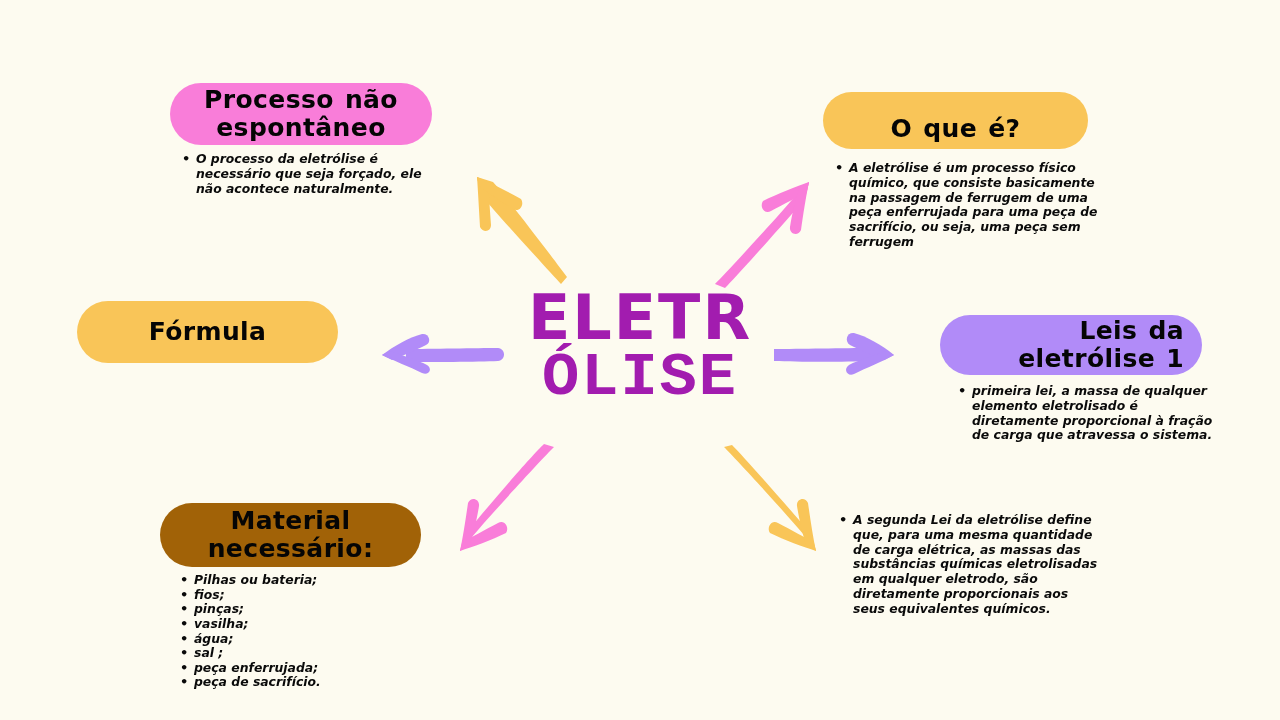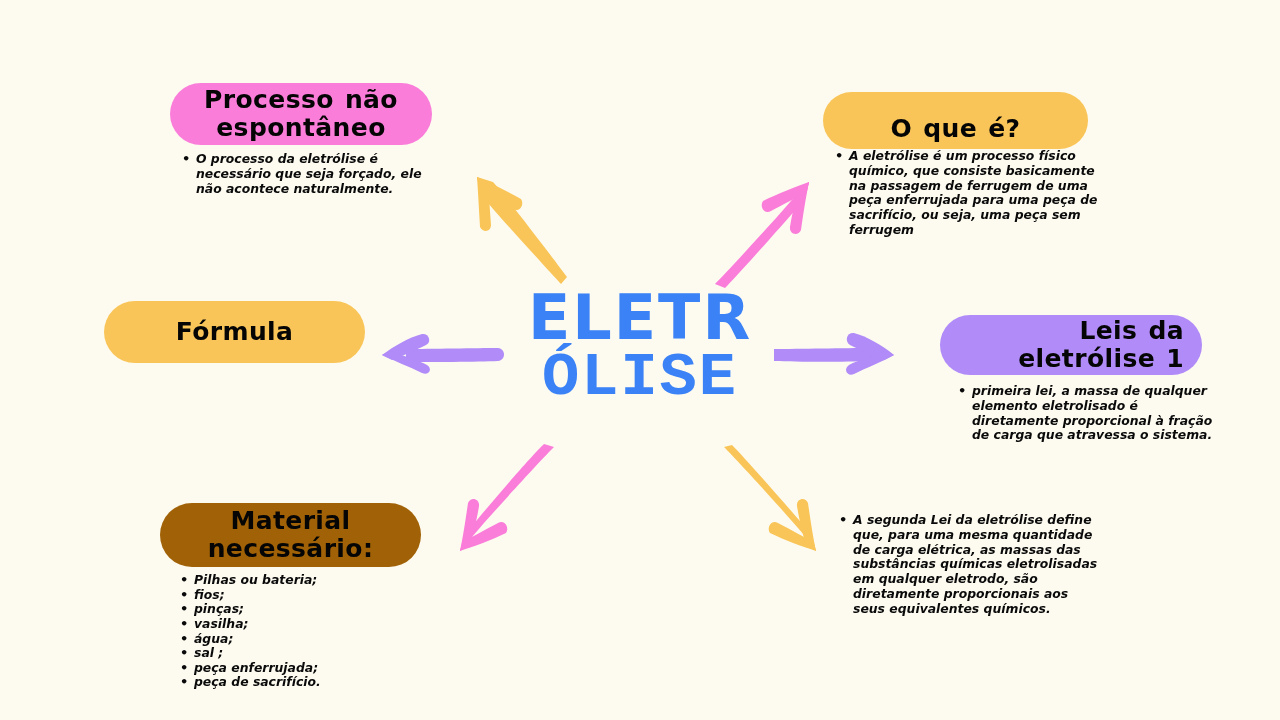--- a/index.html
+++ b/index.html
@@ -76,21 +76,21 @@
     position: absolute;
     left: 470px;
     top: 288px;
     width: 340px;
     text-align: center;
     font-family: "DejaVu Sans", sans-serif;
     font-weight: bold;
     font-size: 62px;
     line-height: 0.96;
     letter-spacing: 2px;
-    color: #3b82f6;
+    color: #a21caf;
   }
   #center-title .l2 { display: block; font-family: Liberation Mono, monospace; }
 
   
   .arrow {
     position: absolute;
   }
   .arrow svg { display: block; }
 </style>
 </head>
@@ -104,26 +104,26 @@
     </div>
     <ul class="node-body" style="width:250px;">
       <li>O processo da eletrólise é necessário que seja forçado, ele não acontece naturalmente.</li>
     </ul>
   </div>
 
   <div class="node" id="node-oquee" style="left:823px; top:92px; width:265px;">
     <div class="node-pill" style="height:57px; background:#f9c558;align-items:flex-end;">
       <div class="node-title">O que é?</div>
     </div>
-    <ul class="node-body" style="width:252px; margin-top:0;">
+    <ul class="node-body" style="width:252px; margin-top:12px;">
       <li>A eletrólise é um processo físico químico, que consiste basicamente na passagem de ferrugem de uma peça enferrujada para uma peça de sacrifício, ou seja, uma peça sem ferrugem</li>
     </ul>
   </div>
 
-  <div class="node" id="node-formula" style="left:104px; top:301px; width:261px;">
+  <div class="node" id="node-formula" style="left:77px; top:301px; width:261px;">
     <div class="node-pill" style="height:62px; background:#f9c558;">
       <div class="node-title">Fórmula</div>
     </div>
   </div>
 
   <div class="node" id="node-leis1" style="left:940px; top:315px; width:262px;">
     <div class="node-pill" style="height:60px; background:#b18bf8;text-align:right;">
       <div class="node-title">Leis da eletrólise 1</div>
     </div>
     <ul class="node-body" style="width:250px; margin-top:9px; padding-left:32px;">

